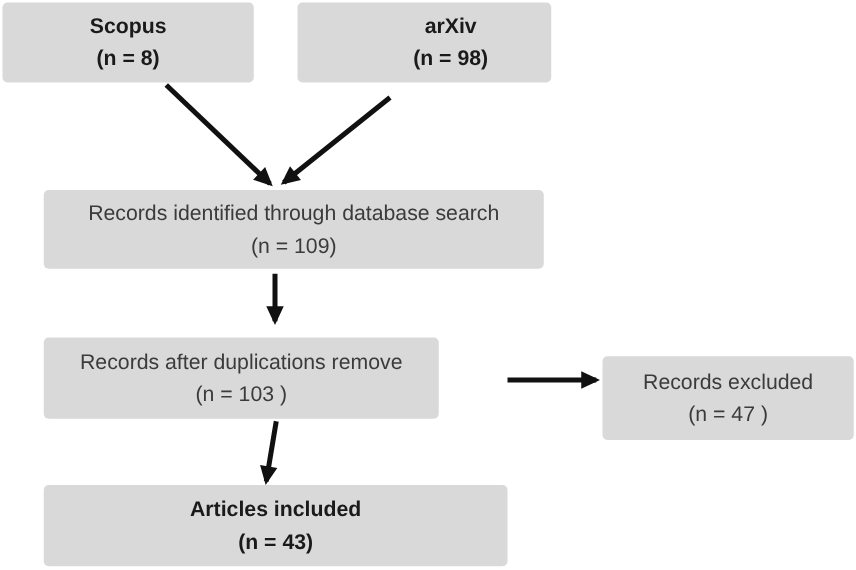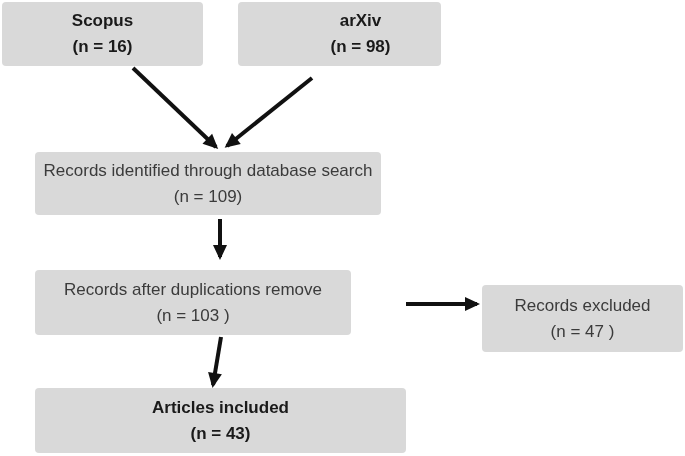--- a/index.html
+++ b/index.html
@@ -30,21 +30,21 @@
     color: #3b3b3b;
     box-sizing: border-box;
     padding: 2px 6px;
   }
   .box.bold {
     font-weight: bold;
     color: #1a1a1a;
   }
   #box-scopus     { left: 2px;   top: 2px;   width: 201px; height: 64px; }
   #box-arxiv      { left: 238px; top: 2px;   width: 203px; height: 64px; padding-left: 48px; }
-  #box-identified { left: 35px;  top: 152px; width: 346px; height: 63px; }
+  #box-identified { left: 35px;  top: 152px; width: 400px; height: 63px; }
   #box-dedup      { left: 35px;  top: 270px; width: 316px; height: 65px; }
   #box-excluded   { left: 482px; top: 285px; width: 201px; height: 67px; }
   #box-included   { left: 35px;  top: 388px; width: 371px; height: 65px; }
   svg.arrows {
     position: absolute;
     left: 0; top: 0;
     width: 685px;
     height: 456px;
     pointer-events: none;
   }
@@ -62,21 +62,21 @@
     </defs>
     <line x1="133" y1="68" x2="216" y2="147" stroke="#111111" stroke-width="4" marker-end="url(#ah)"></line>
     <line x1="312" y1="78" x2="227" y2="146" stroke="#111111" stroke-width="4" marker-end="url(#ah)"></line>
     <line x1="220" y1="219" x2="220" y2="257" stroke="#111111" stroke-width="4" marker-end="url(#ah)"></line>
     <line x1="221" y1="337" x2="213" y2="385" stroke="#111111" stroke-width="4" marker-end="url(#ah)"></line>
     <line x1="406" y1="304" x2="477" y2="304" stroke="#111111" stroke-width="4" marker-end="url(#ah)"></line>
   </svg>
 
   <div class="box bold" id="box-scopus">
     <div>Scopus</div>
-    <div>(n = 16)</div>
+    <div>(n = 8)</div>
   </div>
 
   <div class="box bold" id="box-arxiv">
     <div>arXiv</div>
     <div>(n = 98)</div>
   </div>
 
   <div class="box" id="box-identified">
     <div>Records identified through database search</div>
     <div>(n = 109)</div>

